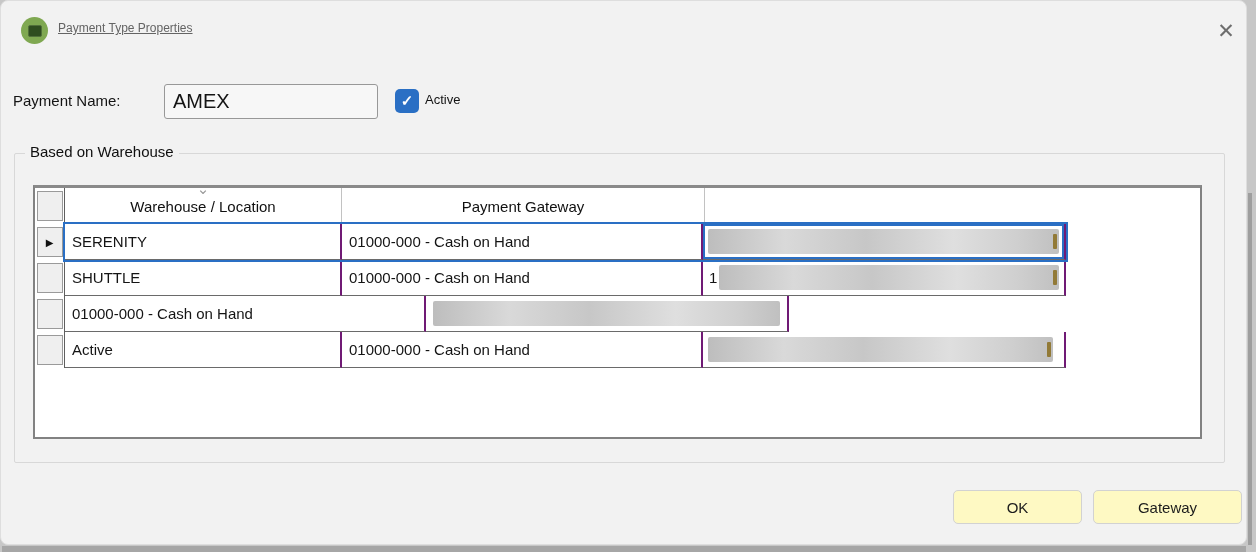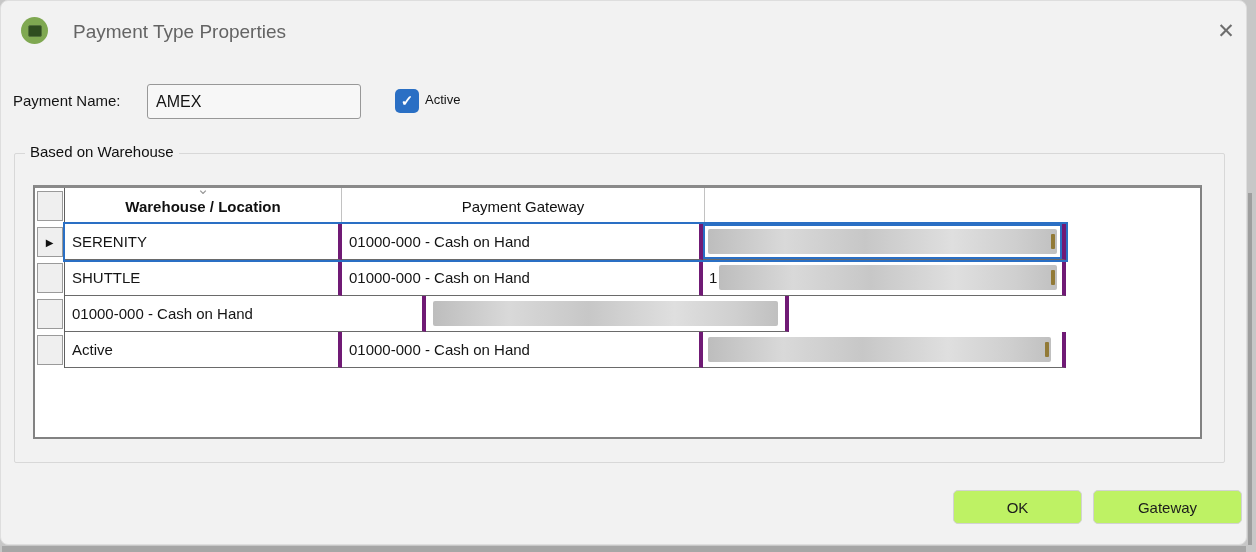--- a/index.html
+++ b/index.html
@@ -17,28 +17,28 @@
           border-radius:8px;border:1px solid #dedede;}
   .bottom-shadow{position:absolute;left:2px;top:546px;width:1244px;height:6px;background:#a6a6a6;}
   .bg-window-edge{position:absolute;left:1248px;top:193px;width:4px;height:352px;background:#9e9e9e;}
 
   
   .titlebar{position:absolute;left:0;top:0;width:100%;height:56px;}
   .app-icon{position:absolute;left:20px;top:16px;width:27px;height:27px;border-radius:50%;
             background:#7fa851;display:flex;align-items:center;justify-content:center;}
   .app-icon .inner{width:14px;height:12px;background:#2f4d1f;border-radius:2px;
             border:1px solid #51703a;}
-  .title-text{position:absolute;left:72px;top:20px;font-size:19px;color:#646464;}
+  .title-text{position:absolute;left:57px;top:20px;font-size:12px;color:#646464;text-decoration:underline;}
   .close-btn{position:absolute;left:1204px;top:12px;width:42px;height:36px;border:none;background:transparent;
              font-size:21px;color:#6e6e6e;cursor:default;display:flex;align-items:center;justify-content:center;}
 
   
   .field-label{position:absolute;left:12px;top:91px;font-size:15px;color:var(--txt);}
-  .name-input{position:absolute;left:146px;top:83px;width:214px;height:35px;background:#f7f7f7;
-              border:1px solid #989898;border-radius:3px;font-size:16px;color:var(--txt);
+  .name-input{position:absolute;left:163px;top:83px;width:214px;height:35px;background:#f7f7f7;
+              border:1px solid #989898;border-radius:3px;font-size:20px;color:var(--txt);
               padding:0 8px;outline:none;}
   .checkbox{position:absolute;left:394px;top:88px;width:24px;height:24px;background:var(--accent);
             border-radius:5px;color:#fff;font-size:15px;font-weight:bold;
             display:flex;align-items:center;justify-content:center;}
   .checkbox-label{position:absolute;left:424px;top:91px;font-size:13px;color:var(--txt);}
 
   
   .groupbox{position:absolute;left:13px;top:152px;width:1211px;height:310px;
             border:1px solid #d8d8d8;border-radius:2px;}
   .groupbox-label{position:absolute;left:10px;top:-11px;background:var(--dlg-bg);
@@ -47,41 +47,41 @@
   
   .grid{position:absolute;left:32px;top:184px;width:1169px;height:254px;background:#fff;
         border:2px solid #828282;border-top:3px solid #8a8a8a;overflow:hidden;}
   .grid-row{display:flex;height:36px;}
   .grid-row.header{height:36px;}
   .rh-col{width:30px;flex:0 0 30px;border-right:1px solid var(--line-dark);
           display:flex;align-items:center;justify-content:center;background:#fff;}
   .rh-cell{width:26px;height:30px;background:#efefef;border:1px solid #9a9a9a;
            display:flex;align-items:center;justify-content:center;font-size:10px;color:#111;}
   .datacells{display:flex;flex:0 0 1001px;width:1001px;}
-  .cell{border-right:4px solid #701a75;border-bottom:1px solid #6a6a6a;background:#fff;
+  .cell{border-right:2px solid #701a75;border-bottom:1px solid #6a6a6a;background:#fff;
         font-size:15px;color:var(--txt);display:flex;align-items:center;padding:0 7px;
         overflow:hidden;white-space:nowrap;position:relative;}
   .c-wh{width:277px;flex:0 0 277px;}
   .c-ca{width:361px;flex:0 0 361px;}
   .c-pg{width:363px;flex:0 0 363px;padding:0 3px;}
   .filler{flex:1;background:#fff;}
   .grid-row.header .cell{border-right:1px solid #c2c2c2;border-bottom:none;
         justify-content:center;font-size:15px;color:#101010;}
   .grid-row.selected .datacells{position:relative;z-index:3;box-shadow:0 0 0 2px var(--accent);}
   .cell.editing{box-shadow:inset 0 0 0 2px var(--accent);}
   .sort-icon{position:absolute;top:-7px;left:50%;transform:translateX(-50%);
              color:#9a9a9a;font-size:15px;line-height:1;}
   .redact{flex:1;height:25px;margin:0 2px;border-radius:2px;position:relative;
           background:linear-gradient(90deg,#bdbdbd 0%,#d9d9d9 22%,#c7c7c7 45%,#dfdfdf 70%,#cfcfcf 88%,#c0c0c0 100%);}
   .redact .edge-art{position:absolute;right:2px;top:5px;width:4px;height:15px;
           background:#8a6d1f;border-radius:1px;opacity:.85;}
   .pg-prefix{font-size:15px;color:var(--txt);padding-left:3px;}
 
   
-  .btn{position:absolute;top:489px;height:34px;background:#bef264;border:1px solid #d2d2d2;
+  .btn{position:absolute;top:489px;height:34px;background:#fef9c3;border:1px solid #d2d2d2;
        border-radius:5px;font-size:15px;color:#1c1c1c;}
   .btn.ok{left:952px;width:129px;}
   .btn.cancel{left:1092px;width:149px;}
 </style>
 </head>
 <body>
 
 <div class="dialog">
 
   <div class="titlebar">
@@ -105,21 +105,21 @@
 
   <div class="grid">
 
     <div class="grid-row header">
       <div class="rh-col">
         <div class="rh-cell"></div>
       </div>
       <div class="datacells">
         <div class="cell c-wh">
           <span class="sort-icon">⌄</span>
-          <span style="margin:0 auto;font-weight:bold;">Warehouse / Location</span>
+          <span style="margin:0 auto;">Warehouse / Location</span>
         </div>
         <div class="cell c-pg" style="justify-content:center;">
           <span>Payment Gateway</span>
         </div>
       </div>
       <div class="filler"></div>
     </div>
 
     <div class="grid-row selected">
       <div class="rh-col">

